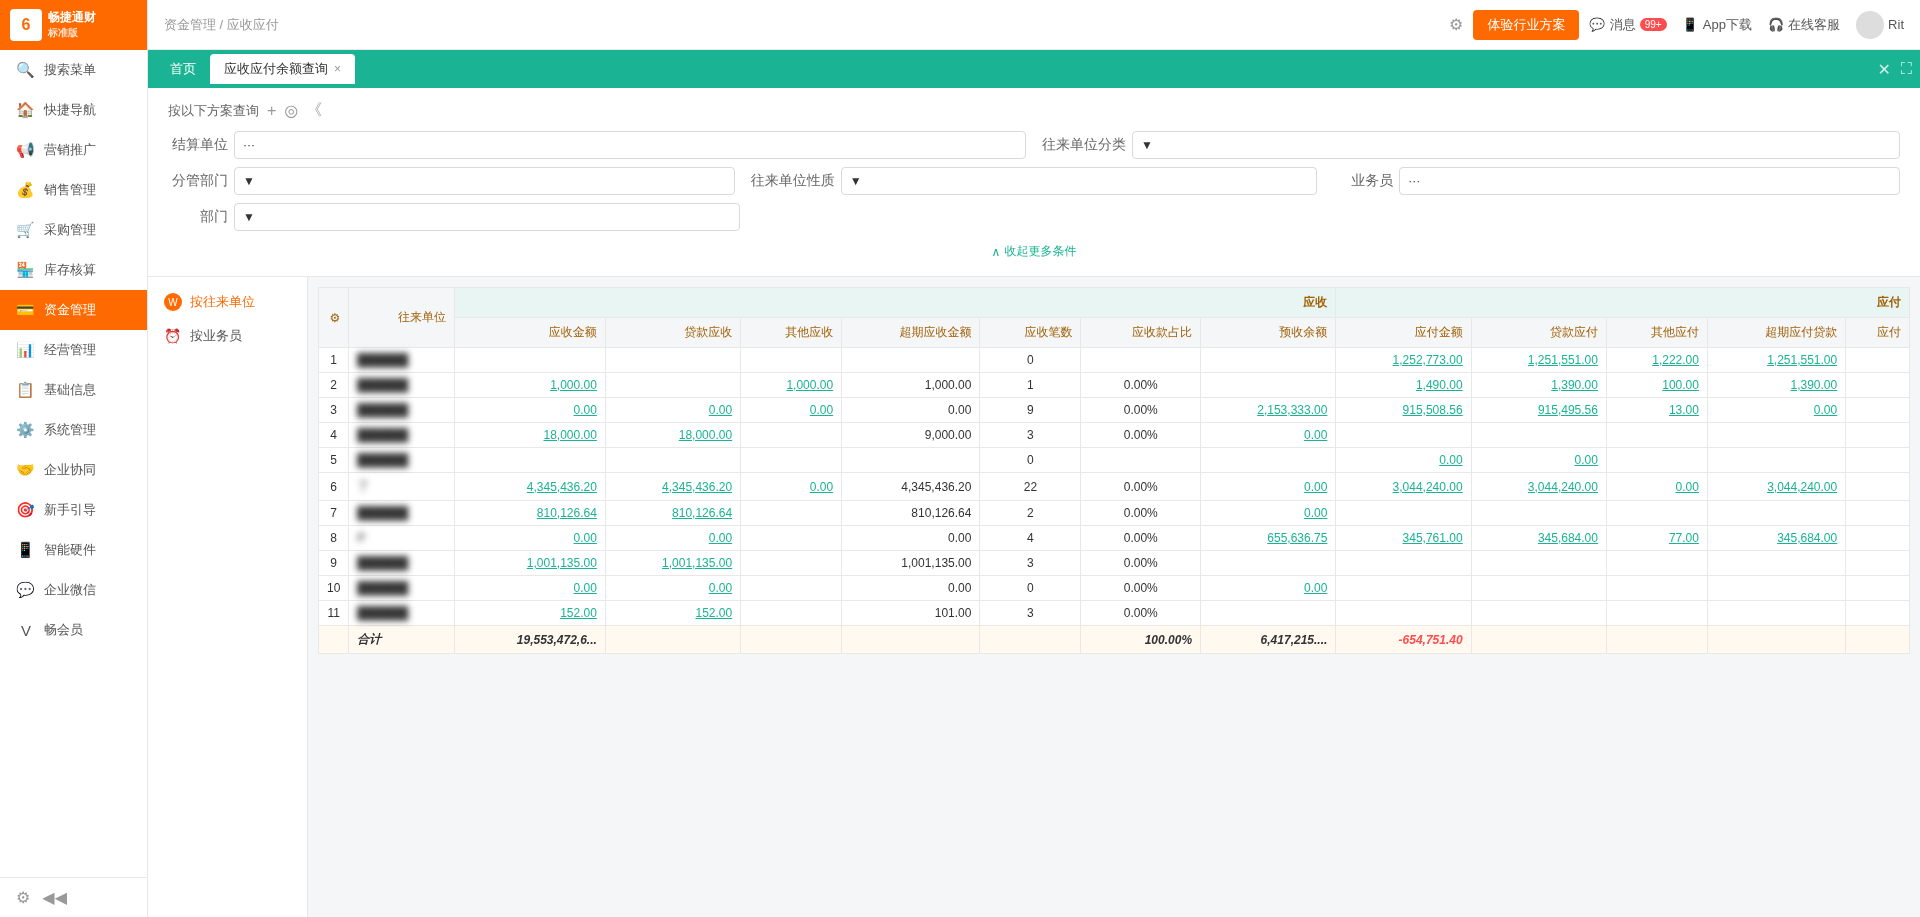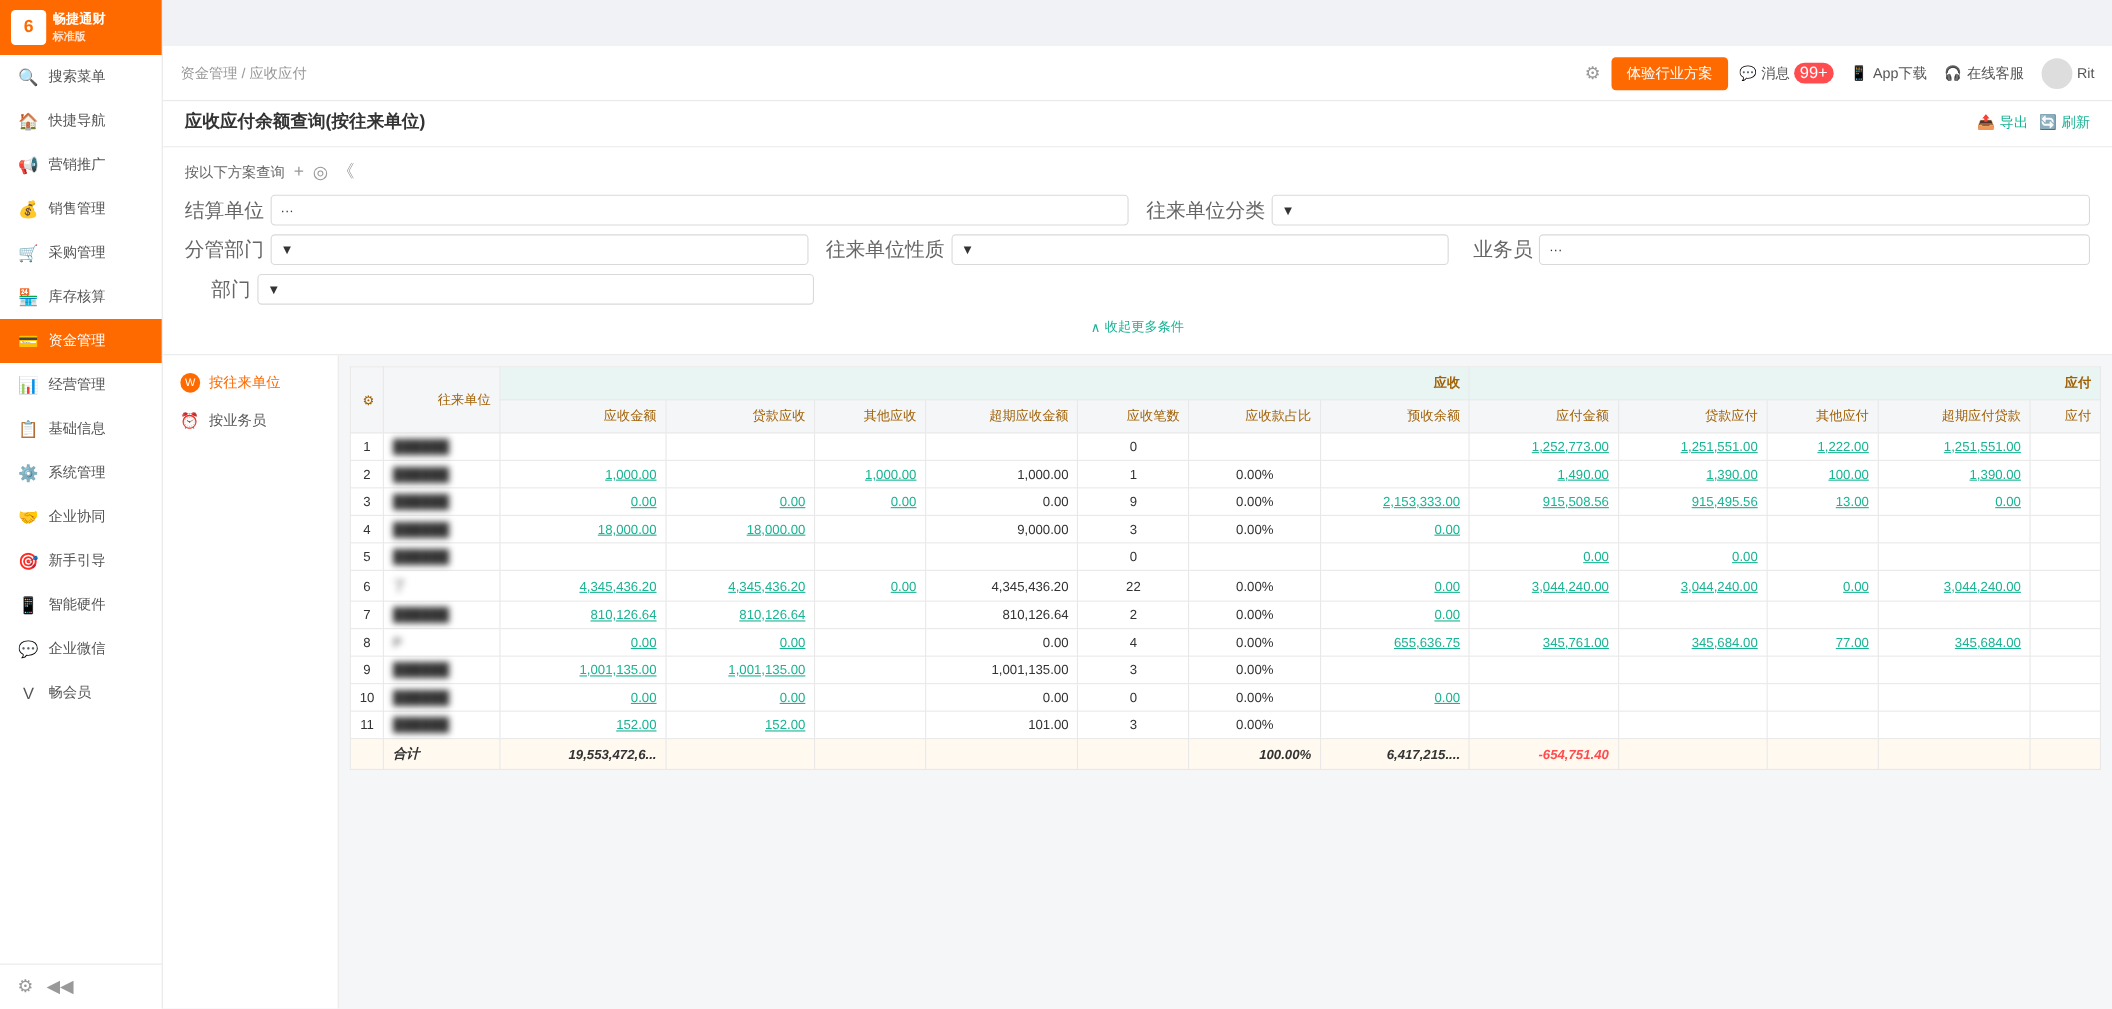--- a/index.html
+++ b/index.html
@@ -30,33 +30,33 @@
     .sidebar-bottom {
       margin-top: auto; border-top: 1px solid #e8e8e8; display: flex; align-items: center;
       padding: 10px 16px; gap: 12px;
     }
     .sidebar-bottom-icon { color: #999; cursor: pointer; font-size: 16px; }
 
     
     .topbar {
       position: fixed; left: 148px; top: 0; right: 0; height: 50px;
       background: #fff; border-bottom: 1px solid #e8e8e8; display: flex; align-items: center;
-      padding: 0 16px; z-index: 99; gap: 10px; margin-top: 42px;
+      padding: 0 16px; z-index: 99; gap: 10px;
     }
     .topbar-breadcrumb {
       display: flex; align-items: center; gap: 6px; color: #999; font-size: 13px; flex: 1;
     }
     .topbar-gear { color: #999; cursor: pointer; font-size: 16px; }
     .topbar-btn {
       background: #ff6a00; color: #fff; border: none; padding: 6px 14px; border-radius: 4px;
       cursor: pointer; font-size: 13px;
     }
     .topbar-right { display: flex; align-items: center; gap: 16px; margin-left: auto; }
     .topbar-right-item { display: flex; align-items: center; gap: 4px; color: #555; cursor: pointer; font-size: 13px; }
-    .badge { background: #ff4d4f; color: #fff; border-radius: 10px; font-size: 15px; padding: 1px 5px; }
+    .badge { background: #ff4d4f; color: #fff; border-radius: 10px; font-size: 10px; padding: 1px 5px; }
     .topbar-avatar { width: 28px; height: 28px; background: #ddd; border-radius: 50%; }
 
     
     .tabbar {
       position: fixed; left: 148px; top: 50px; right: 0; height: 38px;
       background: #1ab394; display: flex; align-items: center; padding: 0 8px;
       z-index: 98;
     }
     .tab-item {
       display: flex; align-items: center; padding: 6px 14px; color: rgba(255,255,255,0.8);
@@ -86,21 +86,21 @@
 
     
     .search-area {
       background: #fff; padding: 12px 20px; border-bottom: 1px solid #e8e8e8;
     }
     .search-header { display: flex; align-items: center; gap: 8px; margin-bottom: 10px; }
     .search-label { color: #666; font-size: 13px; }
     .search-add { color: #999; cursor: pointer; font-size: 16px; }
     .search-row { display: flex; align-items: center; gap: 16px; margin-bottom: 8px; }
     .search-field { display: flex; align-items: center; gap: 6px; flex: 1; }
-    .search-field label { color: #666; font-size: 18px; min-width: 60px; text-align: right; }
+    .search-field label { color: #666; font-size: 14px; min-width: 60px; text-align: right; }
     .search-input {
       flex: 1; border: 1px solid #d9d9d9; border-radius: 4px; padding: 4px 8px;
       font-size: 12px; color: #333; display: flex; align-items: center; justify-content: space-between;
       cursor: pointer; min-height: 28px;
     }
     .collapse-btn {
       display: flex; align-items: center; justify-content: center; color: #1ab394;
       cursor: pointer; font-size: 12px; gap: 4px; padding: 4px 0;
     }
     .filter-item {
@@ -251,33 +251,20 @@
     <span class="tab-close">×</span>
   </div>
   <div class="tab-window-controls">
     <span>✕</span>
     <span>⛶</span>
   </div>
 </div>
 
 <div class="main-content">
 
-  <div class="page-header">
-    <span class="page-title">应收应付余额查询(按往来单位)</span>
-    <div class="page-actions">
-      <div class="page-action-btn">
-        <span>📤</span>
-        <span>导出</span>
-      </div>
-      <div class="page-action-btn">
-        <span>🔄</span>
-        <span>刷新</span>
-      </div>
-    </div>
-  </div>
 
   <div class="search-area">
     <div class="search-header">
       <span class="search-label">按以下方案查询</span>
       <span class="search-add">+</span>
       <span class="search-add">◎</span>
       <span class="search-add">《</span>
     </div>
 
     <div class="search-row">

